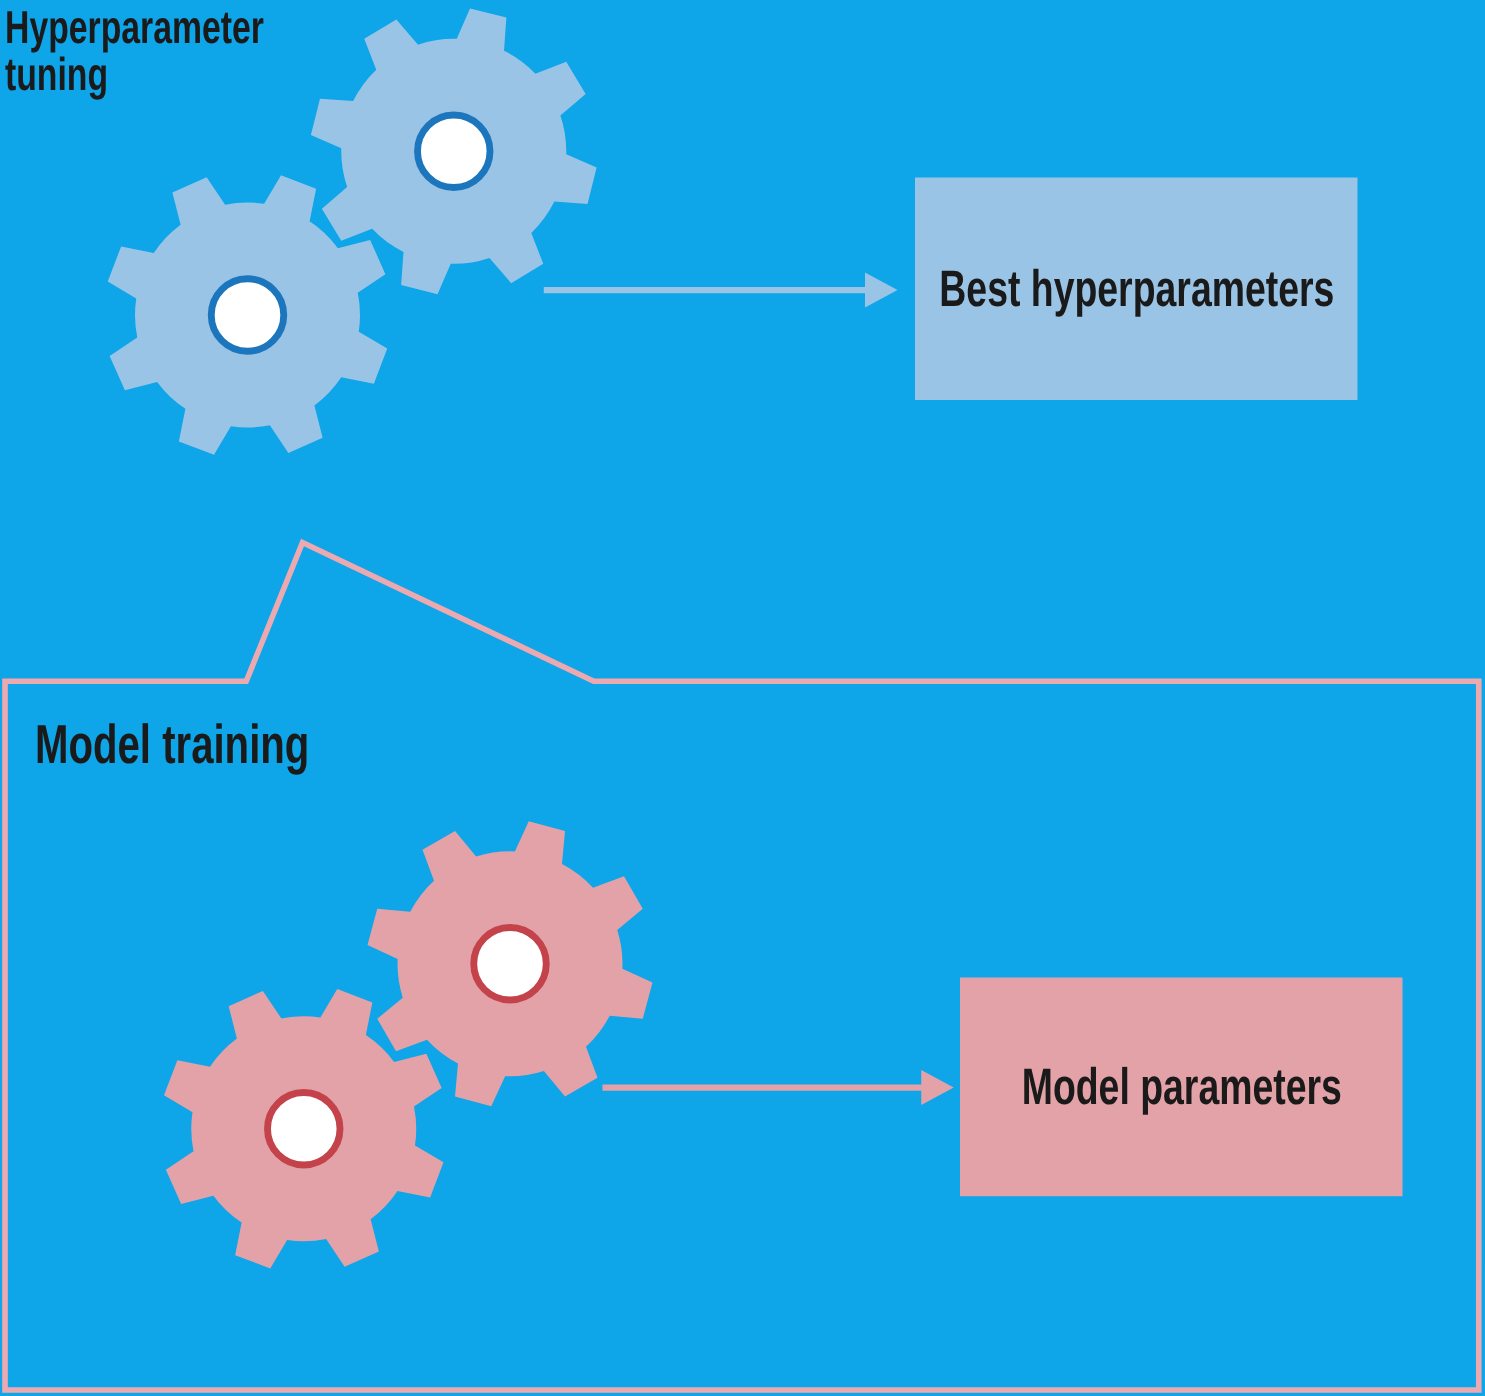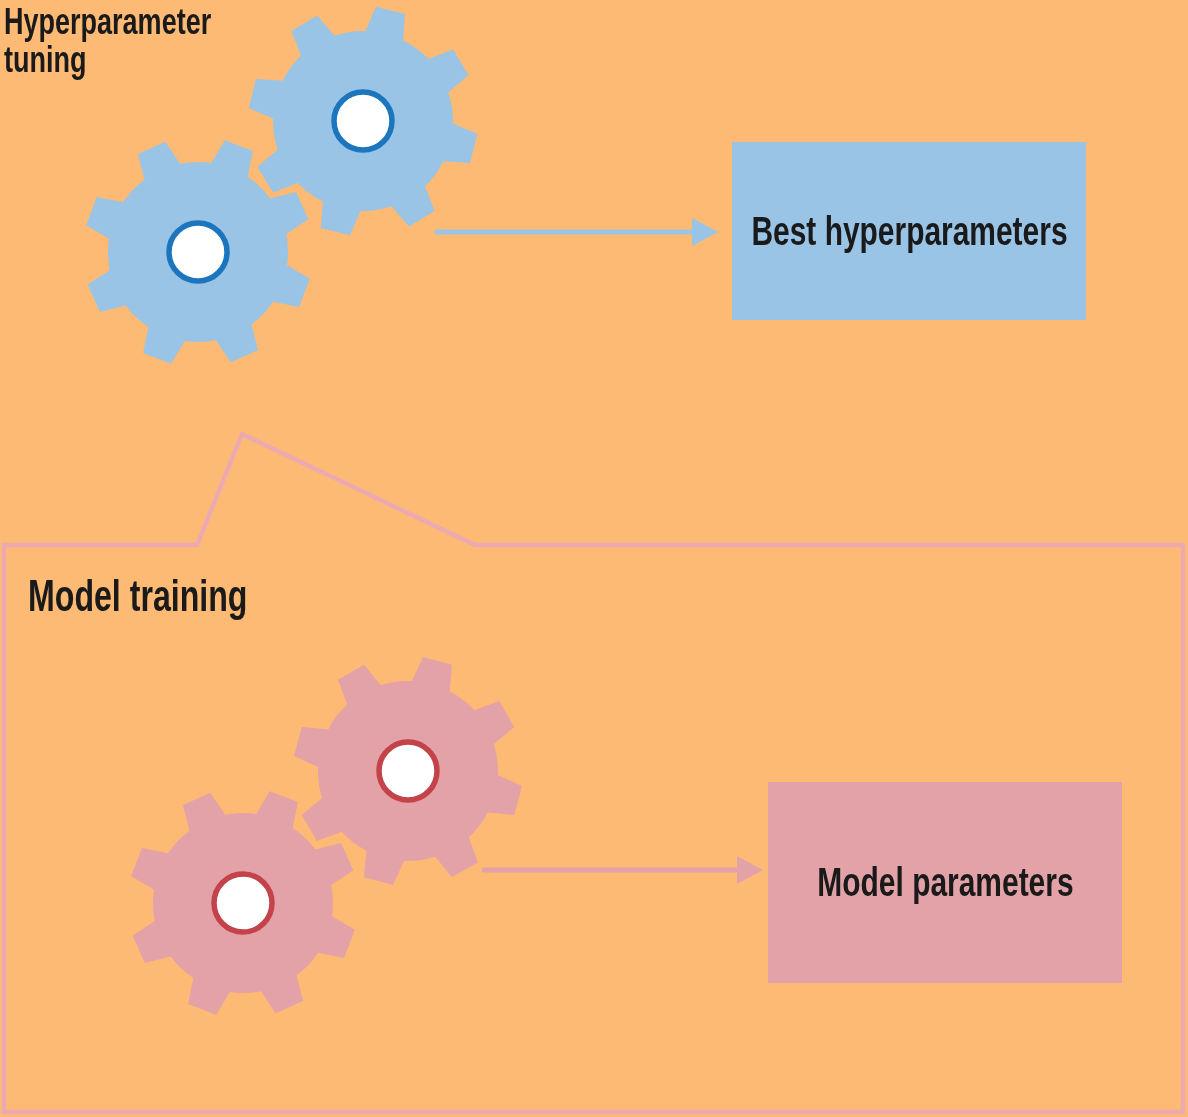--- a/index.html
+++ b/index.html
@@ -4,21 +4,21 @@
 <style>
   html, body {
     margin: 0;
     padding: 0;
     background: #ffffff;
   }
   .canvas {
     position: relative;
     width: 1188px;
     height: 1117px;
-    background: #fdba74;
+    background: #0ea5e9;
     overflow: hidden;
     font-family: "Liberation Sans", sans-serif;
     text-decoration: underline;
   }
   #diagram-svg {
     position: absolute;
     left: 0;
     top: 0;
     width: 1188px;
     height: 1117px;
@@ -61,21 +61,21 @@
     left: 732px;
     top: 142px;
     width: 354px;
     height: 178px;
     background: var(--blue-fill, #9ac4e6);
   }
   .box.pink {
     left: 768px;
     top: 782px;
     width: 354px;
-    height: 201px;
+    height: 175px;
     background: var(--pink-fill, #e3a2a8);
     justify-content: center;
   }
 </style>
 </head>
 <body>
 
 <div class="canvas">
 
   <svg id="diagram-svg" viewBox="0 0 1188 1117" xmlns="http://www.w3.org/2000/svg">

